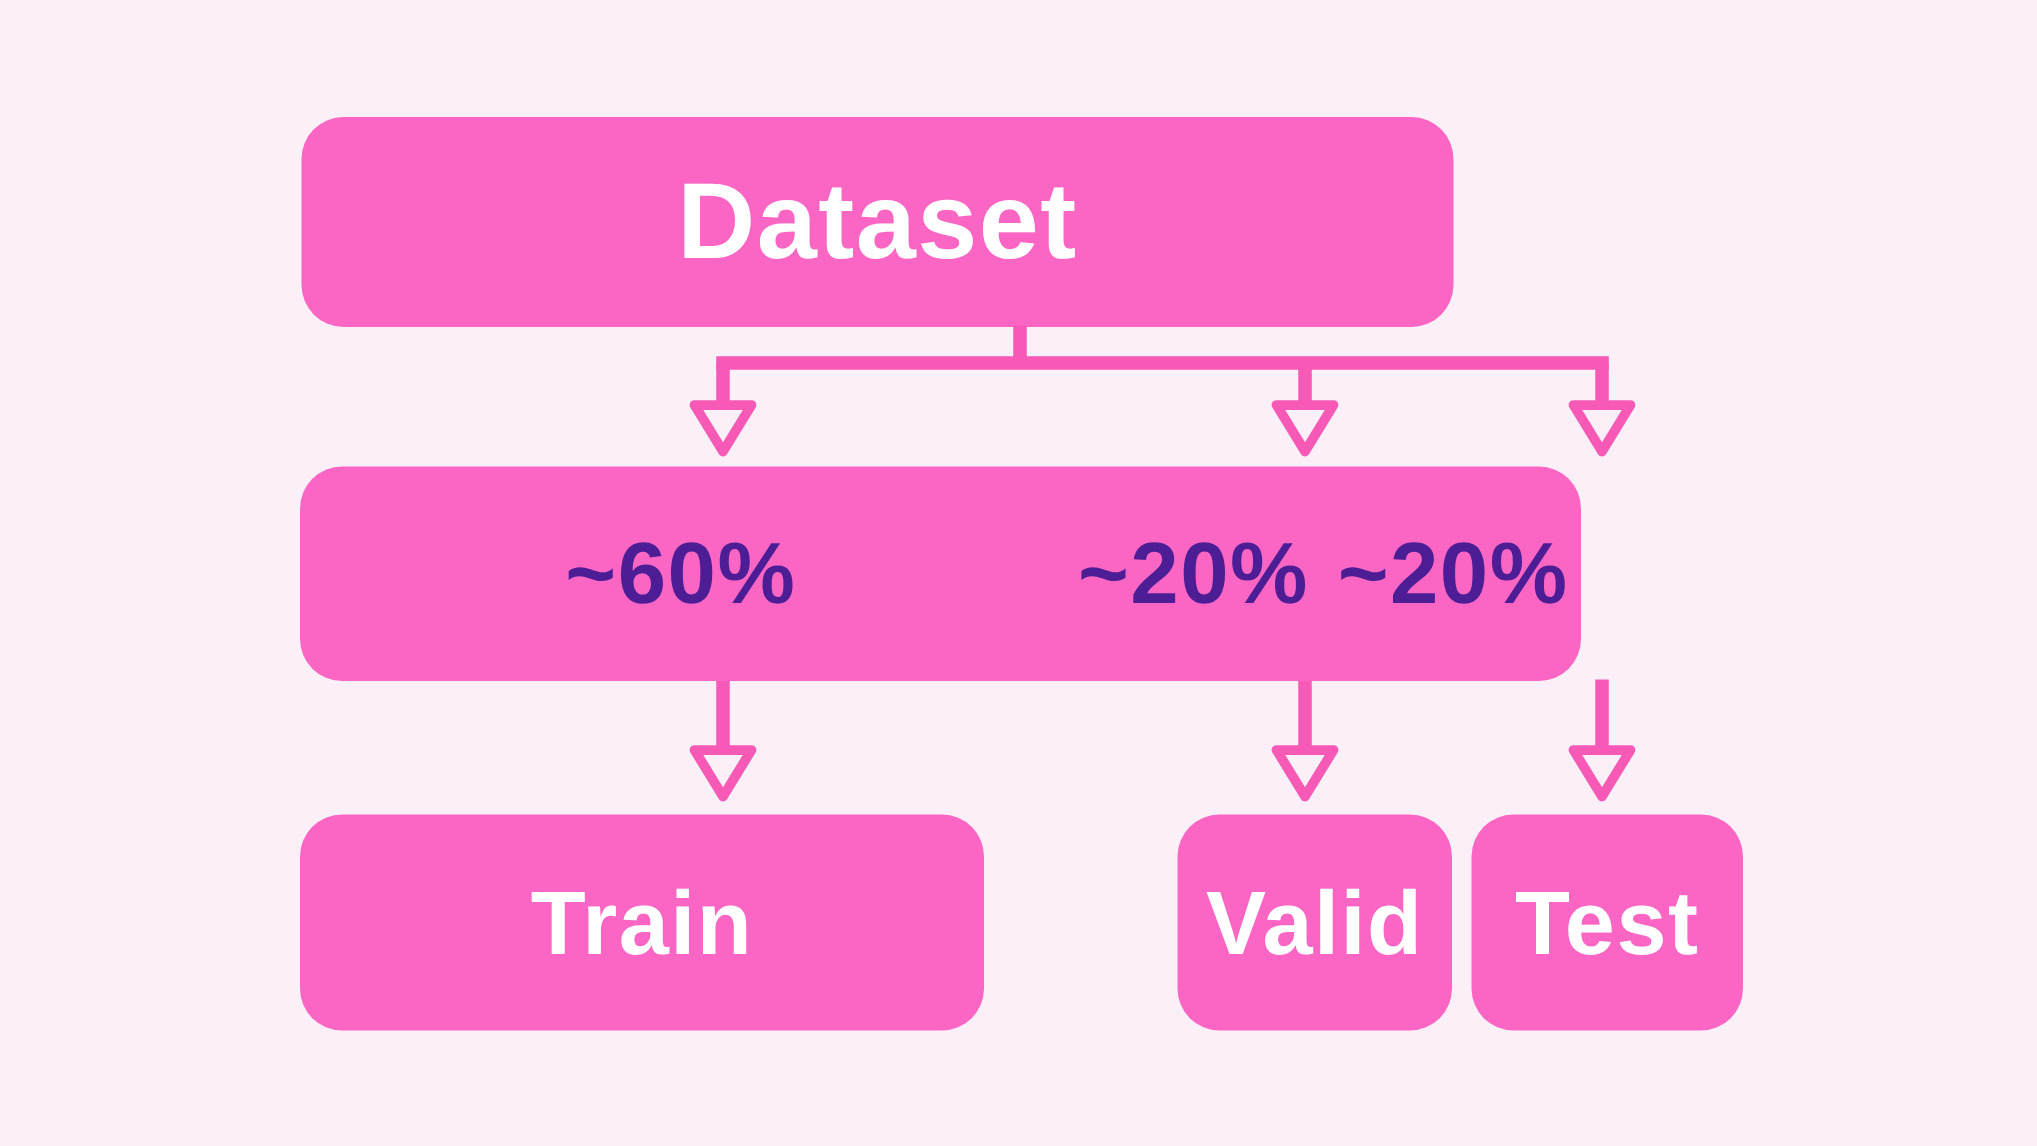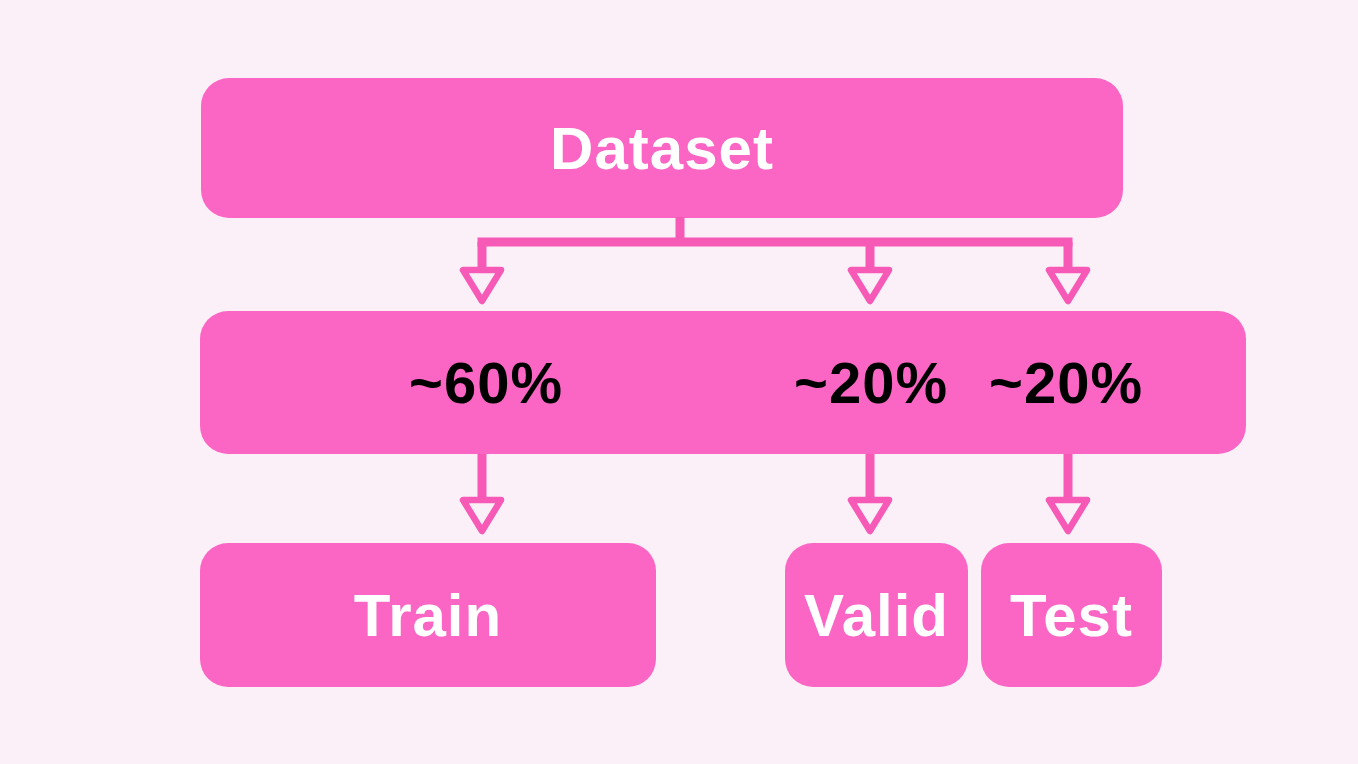--- a/index.html
+++ b/index.html
@@ -24,31 +24,31 @@
     color: #FFFFFF;
     display: flex;
     align-items: center;
     justify-content: center;
     font-weight: 700;
     letter-spacing: 1px;
     user-select: none;
   }
   .node-root {
     left: 201px; top: 78px;
-    width: 922px; height: 140px;
-    font-size: 60px;
+    width: 768px; height: 140px;
+    font-size: 72px;
   }
   .split-bar {
     position: absolute;
     left: 200px; top: 311px;
-    width: 1046px; height: 143px;
+    width: 854px; height: 143px;
     background: #FB66C4;
     border-radius: 28px;
     display: flex;
-    color: #000000;
+    color: #4c1d95;
   }
   .split-seg {
     display: flex;
     align-items: center;
     justify-content: center;
     font-weight: 700;
     font-size: 58px;
     letter-spacing: 1px;
   }
   .seg-0 { width: 572px; }

